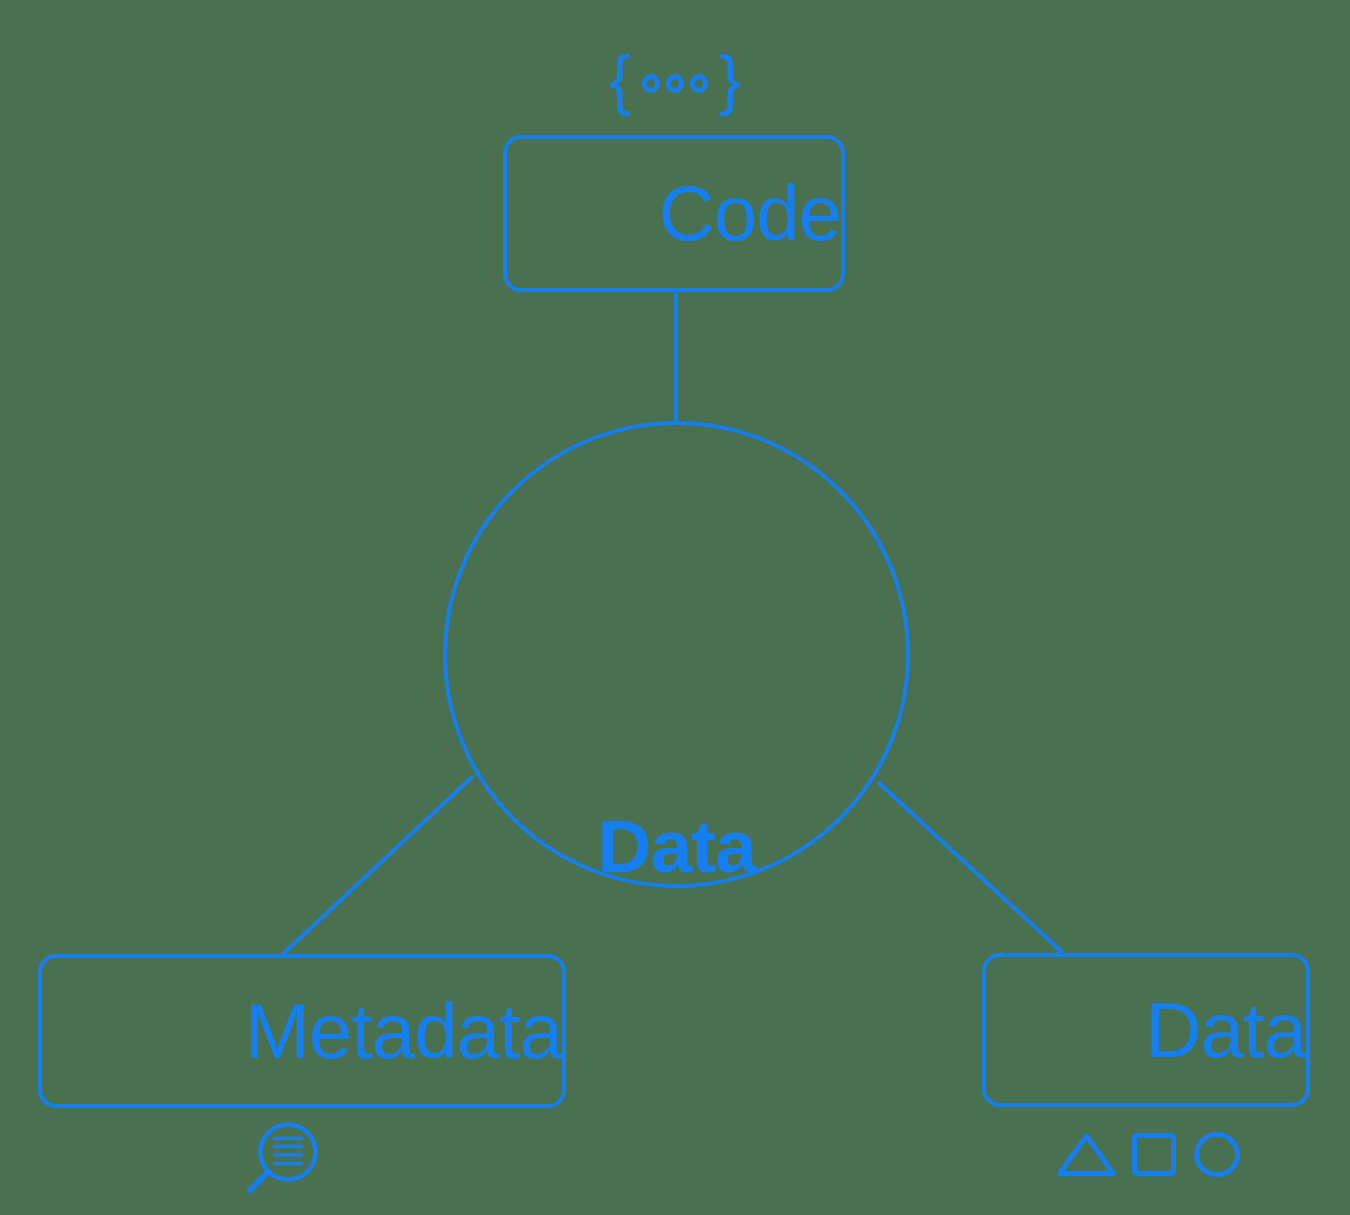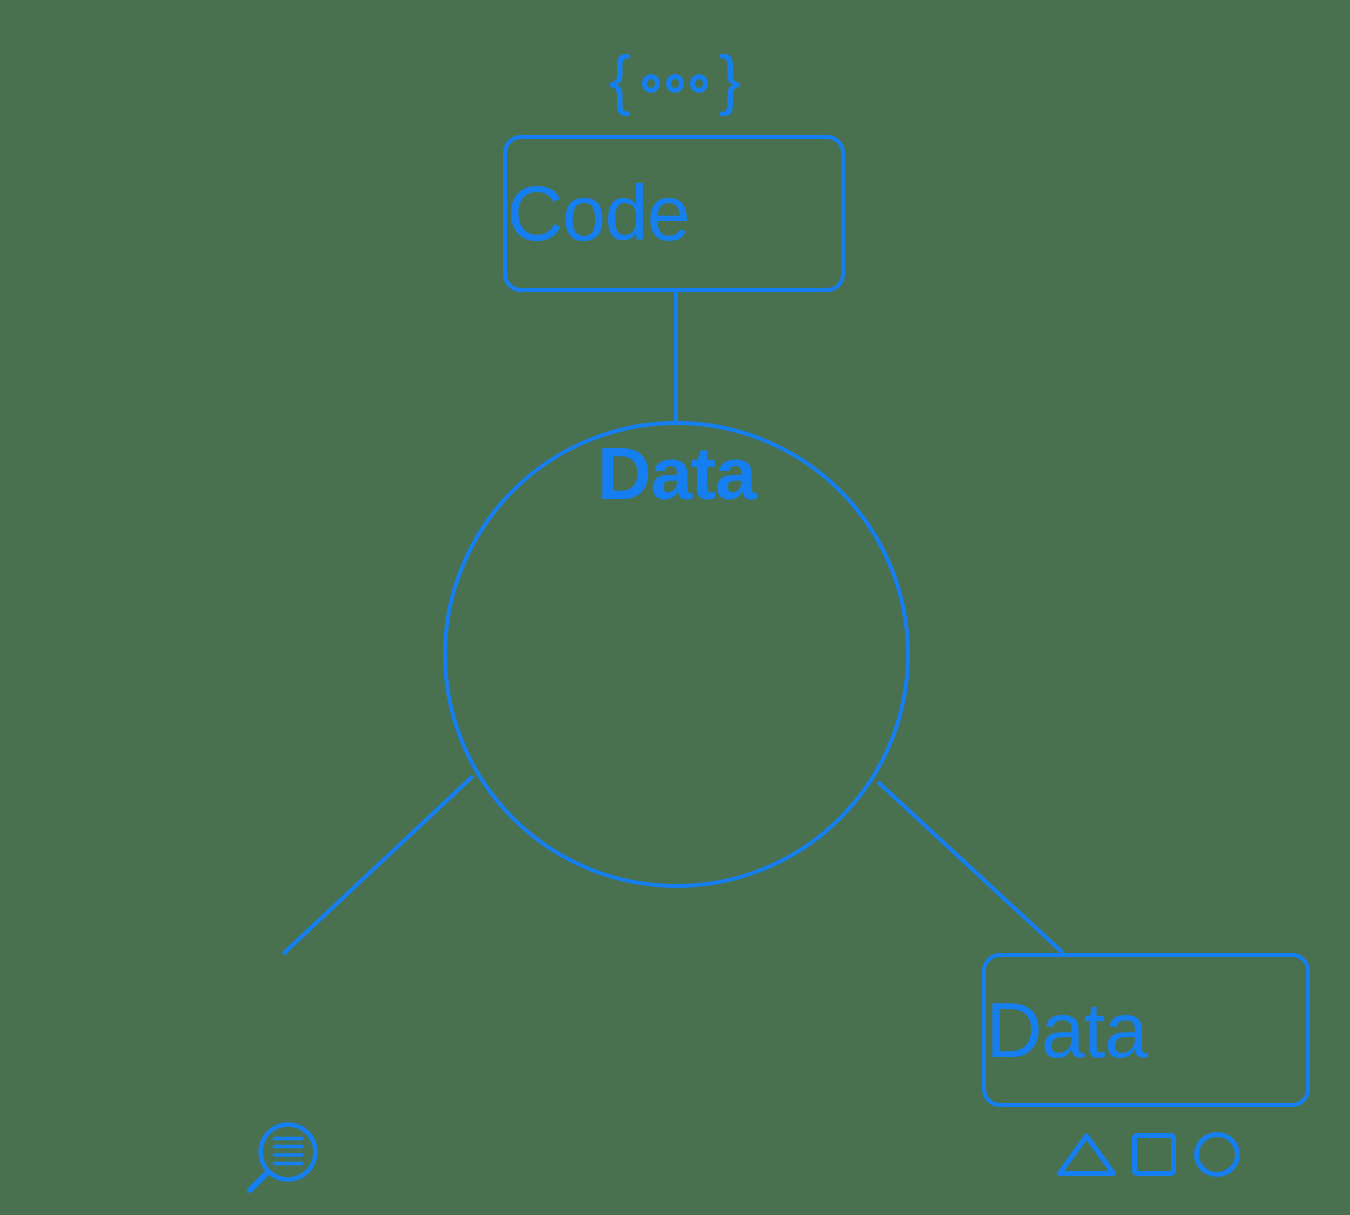--- a/index.html
+++ b/index.html
@@ -22,21 +22,21 @@
 
   .connectors {
     position: absolute; left: 0; top: 0;
     width: 1350px; height: 1215px;
   }
 
   .node {
     position: absolute;
     display: flex;
     align-items: center;
-    justify-content: flex-start;
+    justify-content: flex-end;
     border: 4px solid var(--accent);
     color: var(--accent);
     background: transparent;
   }
   .box { border-radius: 18px; }
   .box-label {
     font-size: 78px;
     font-weight: 400;
     letter-spacing: -1px;
     white-space: nowrap;
@@ -132,20 +132,23 @@
   </div>
 
   <div class="node box code-box">
     <span class="box-label">Code</span>
   </div>
 
   <div class="node circle-node">
     <span class="circle-label">Data</span>
   </div>
 
+  <div class="node box metadata-box">
+    <span class="box-label">Metadata</span>
+  </div>
 
   <svg class="magnifier" width="85" height="85" viewBox="0 0 85 85" fill="none">
     <circle cx="48" cy="37" r="27.5" stroke="currentColor" stroke-width="4.5"></circle>
     <line x1="33" y1="23.5" x2="63" y2="23.5" stroke="currentColor" stroke-width="3.5"></line>
     <line x1="33" y1="31.5" x2="63" y2="31.5" stroke="currentColor" stroke-width="3.5"></line>
     <line x1="33" y1="40" x2="63" y2="40" stroke="currentColor" stroke-width="3.5"></line>
     <line x1="33" y1="48.5" x2="63" y2="48.5" stroke="currentColor" stroke-width="3.5"></line>
     <line x1="26" y1="59" x2="10" y2="75" stroke="currentColor" stroke-width="6" stroke-linecap="round"></line>
   </svg>
 

